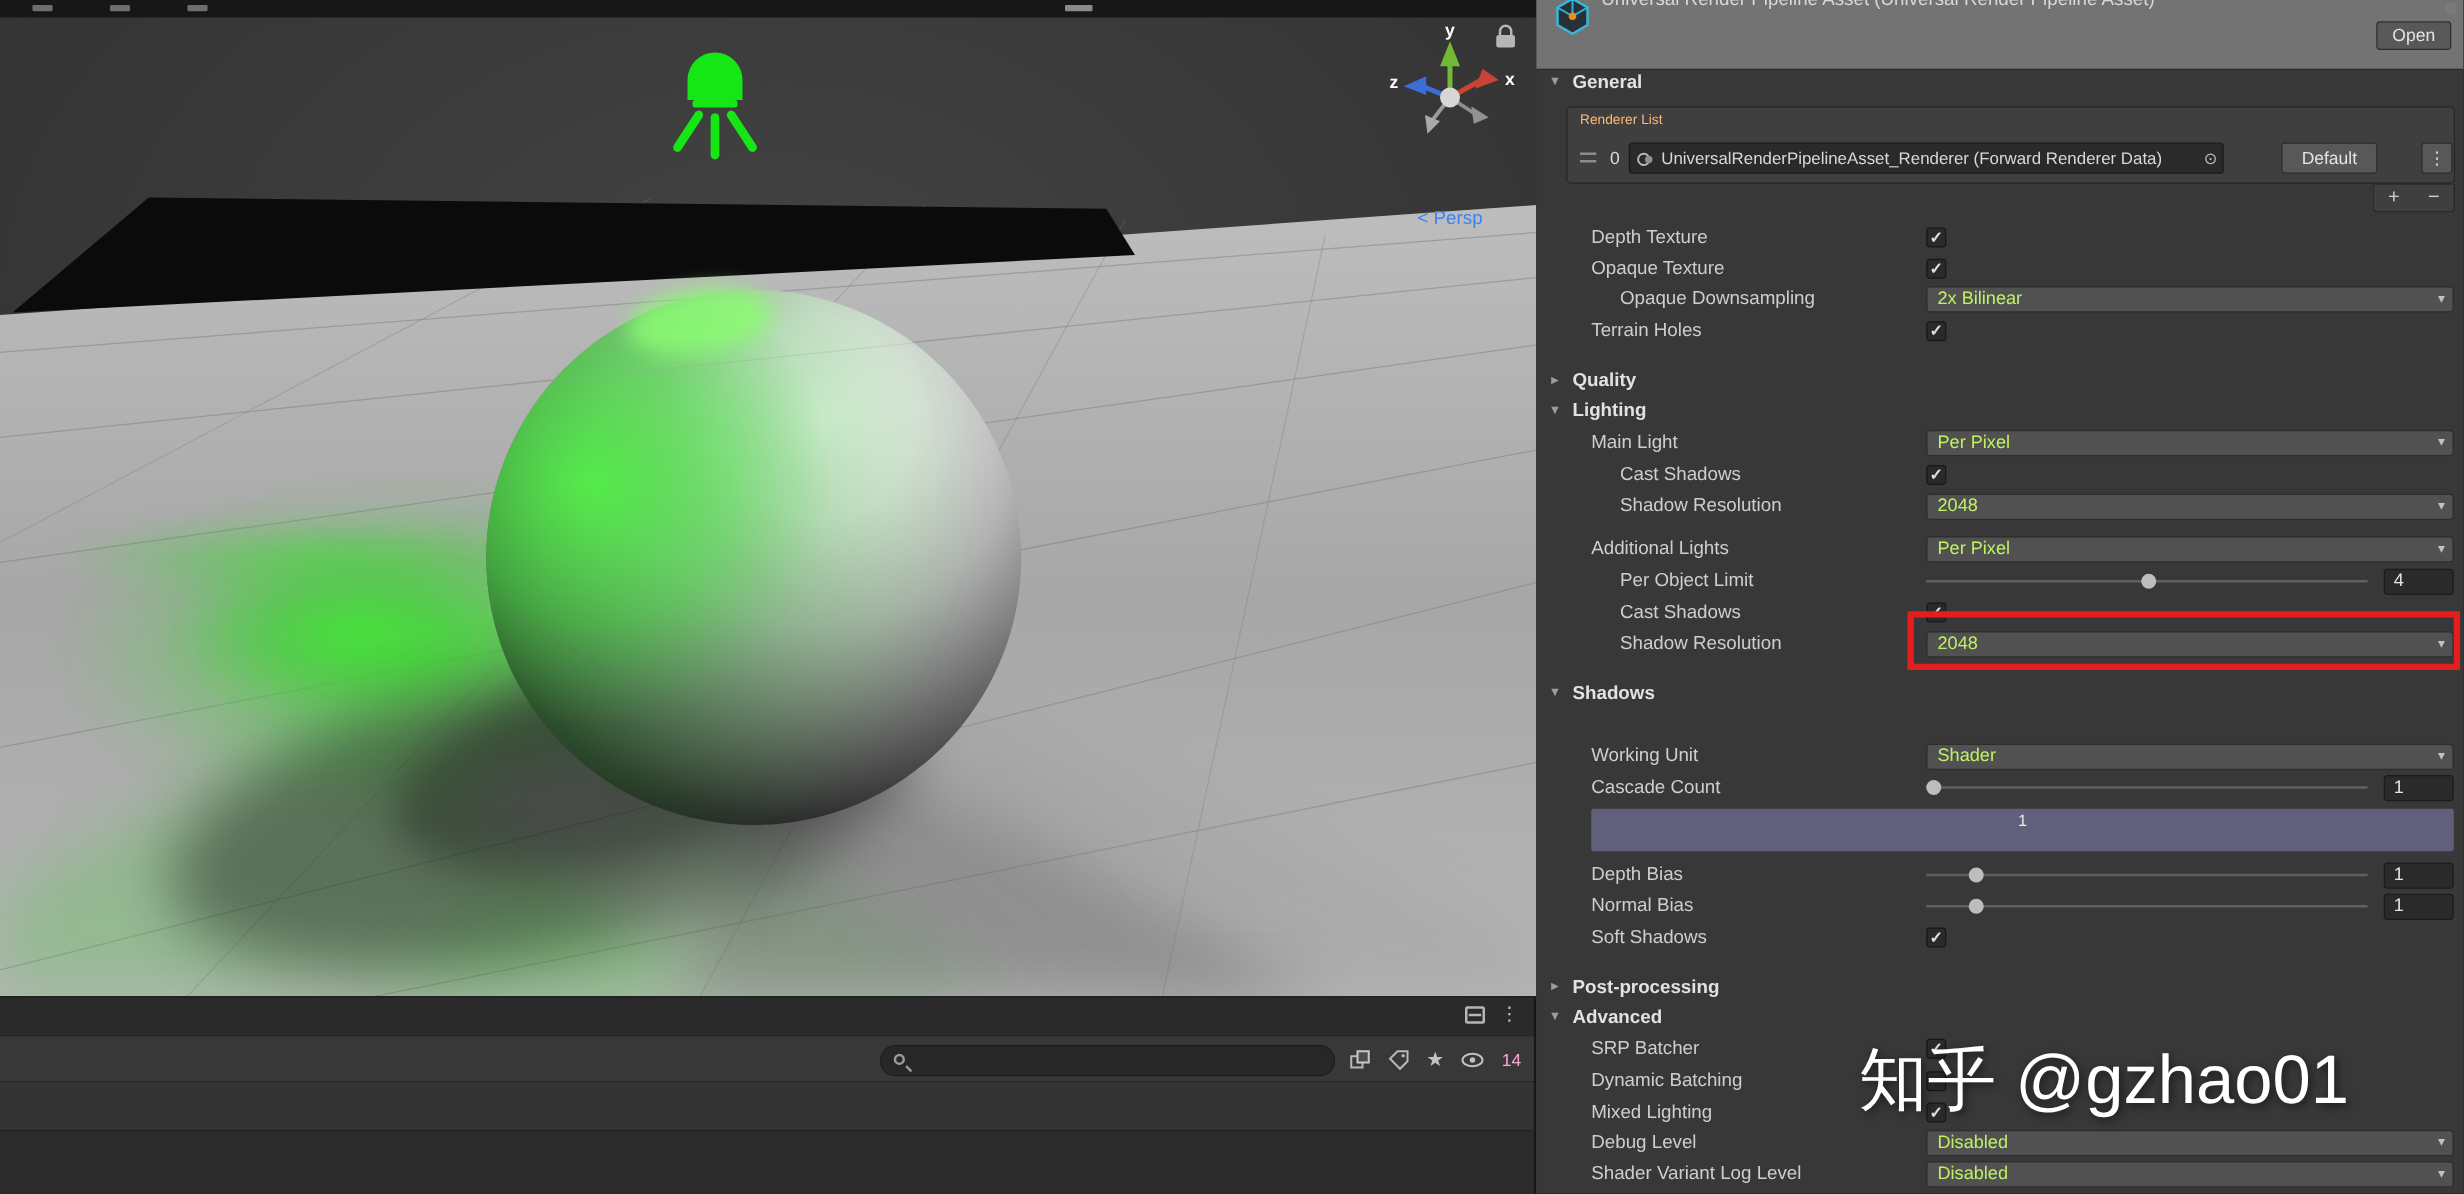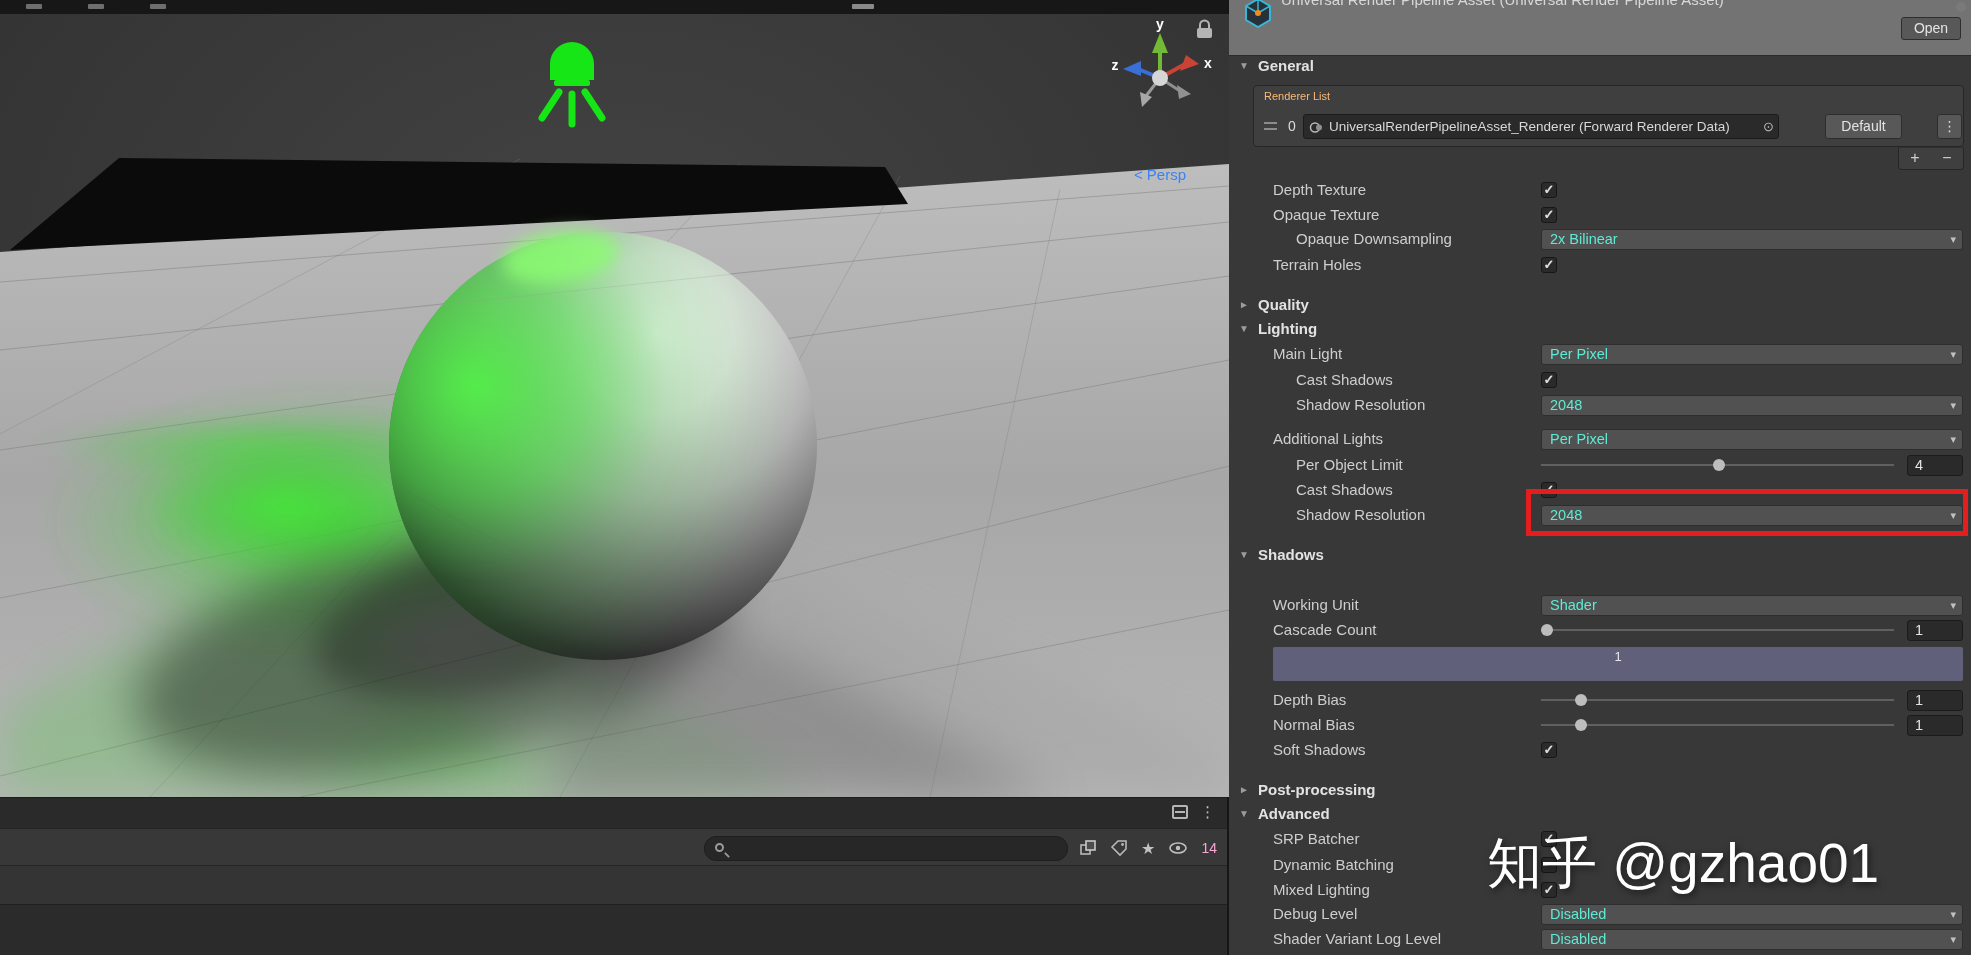--- a/index.html
+++ b/index.html
@@ -36,21 +36,21 @@
   .urp-icon { position:absolute; left:12px; top:-4px; }
   .open-btn { position:absolute; right:10px; top:17px; width:60px; height:23px; background:#585858; border:1px solid #2e2e2e; border-radius:3px; color:#e4e4e4; font-size:14px; text-align:center; line-height:21px; cursor:default; }
   .help-dot { position:absolute; right:5px; top:2px; width:10px; height:10px; border-radius:50%; background:#7a7a7a; }
   .row { position:absolute; left:0; width:742px; height:24px; }
   .lbl { position:absolute; font-size:15px; color:#cecece; line-height:24px; white-space:nowrap; }
   .i1 { left:44px; } .i2 { left:67px; }
   .sec-arrow { position:absolute; left:10px; font-size:10px; color:#9c9c9c; line-height:24px; }
   .sec-lbl { position:absolute; left:29px; font-weight:bold; font-size:15px; color:#e2e2e2; line-height:24px; white-space:nowrap; }
   .chk { position:absolute; left:312px; top:4px; width:16px; height:16px; background:#2a2a2a; border:1px solid #171717; border-radius:3px; color:#e0e0e0; font-size:13px; line-height:14px; text-align:center; font-weight:bold; }
   .dd { position:absolute; left:312px; right:8px; top:2px; height:21px; background:#515151; border:1px solid #2d2d2d; border-radius:3px; }
-  .dd-text { position:absolute; left:8px; top:0; line-height:19px; font-size:14.5px; color:#5eead4; white-space:nowrap; }
+  .dd-text { position:absolute; left:8px; top:0; line-height:19px; font-size:14.5px; color:#bef264; white-space:nowrap; }
   .dd-arrow { position:absolute; right:6px; top:0; line-height:19px; font-size:11px; color:#c2c2c2; }
   .txtf { position:absolute; left:312px; right:8px; top:2px; height:21px; background:#2a2a2a; border:1px solid #1b1b1b; border-radius:3px; color:#e5e5e5; font-size:14.5px; line-height:19px; padding-left:8px; }
   .slider { position:absolute; left:312px; width:353px; top:0; height:24px; }
   .track { position:absolute; left:0; right:0; top:11px; height:2px; background:#606060; }
   .knob { position:absolute; top:6px; width:12px; height:12px; border-radius:50%; background:#bdbdbd; }
   .numf { position:absolute; right:8px; top:2px; width:56px; height:21px; background:#2a2a2a; border:1px solid #1b1b1b; border-radius:3px; color:#e5e5e5; font-size:14.5px; line-height:19px; padding-left:7px; }
   .rbox { position:absolute; left:24px; right:7px; top:85px; height:62px; background:#3f3f3f; border:1px solid #262626; border-radius:4px; }
   .rl-title { position:absolute; left:10px; top:4px; font-size:11px; color:#fdba74; }
   .r-row { position:absolute; left:4px; right:4px; top:27px; height:27px; }
   .drag { position:absolute; left:6px; top:9px; width:13px; height:8px; border-top:2px solid #8c8c8c; border-bottom:2px solid #8c8c8c; }

